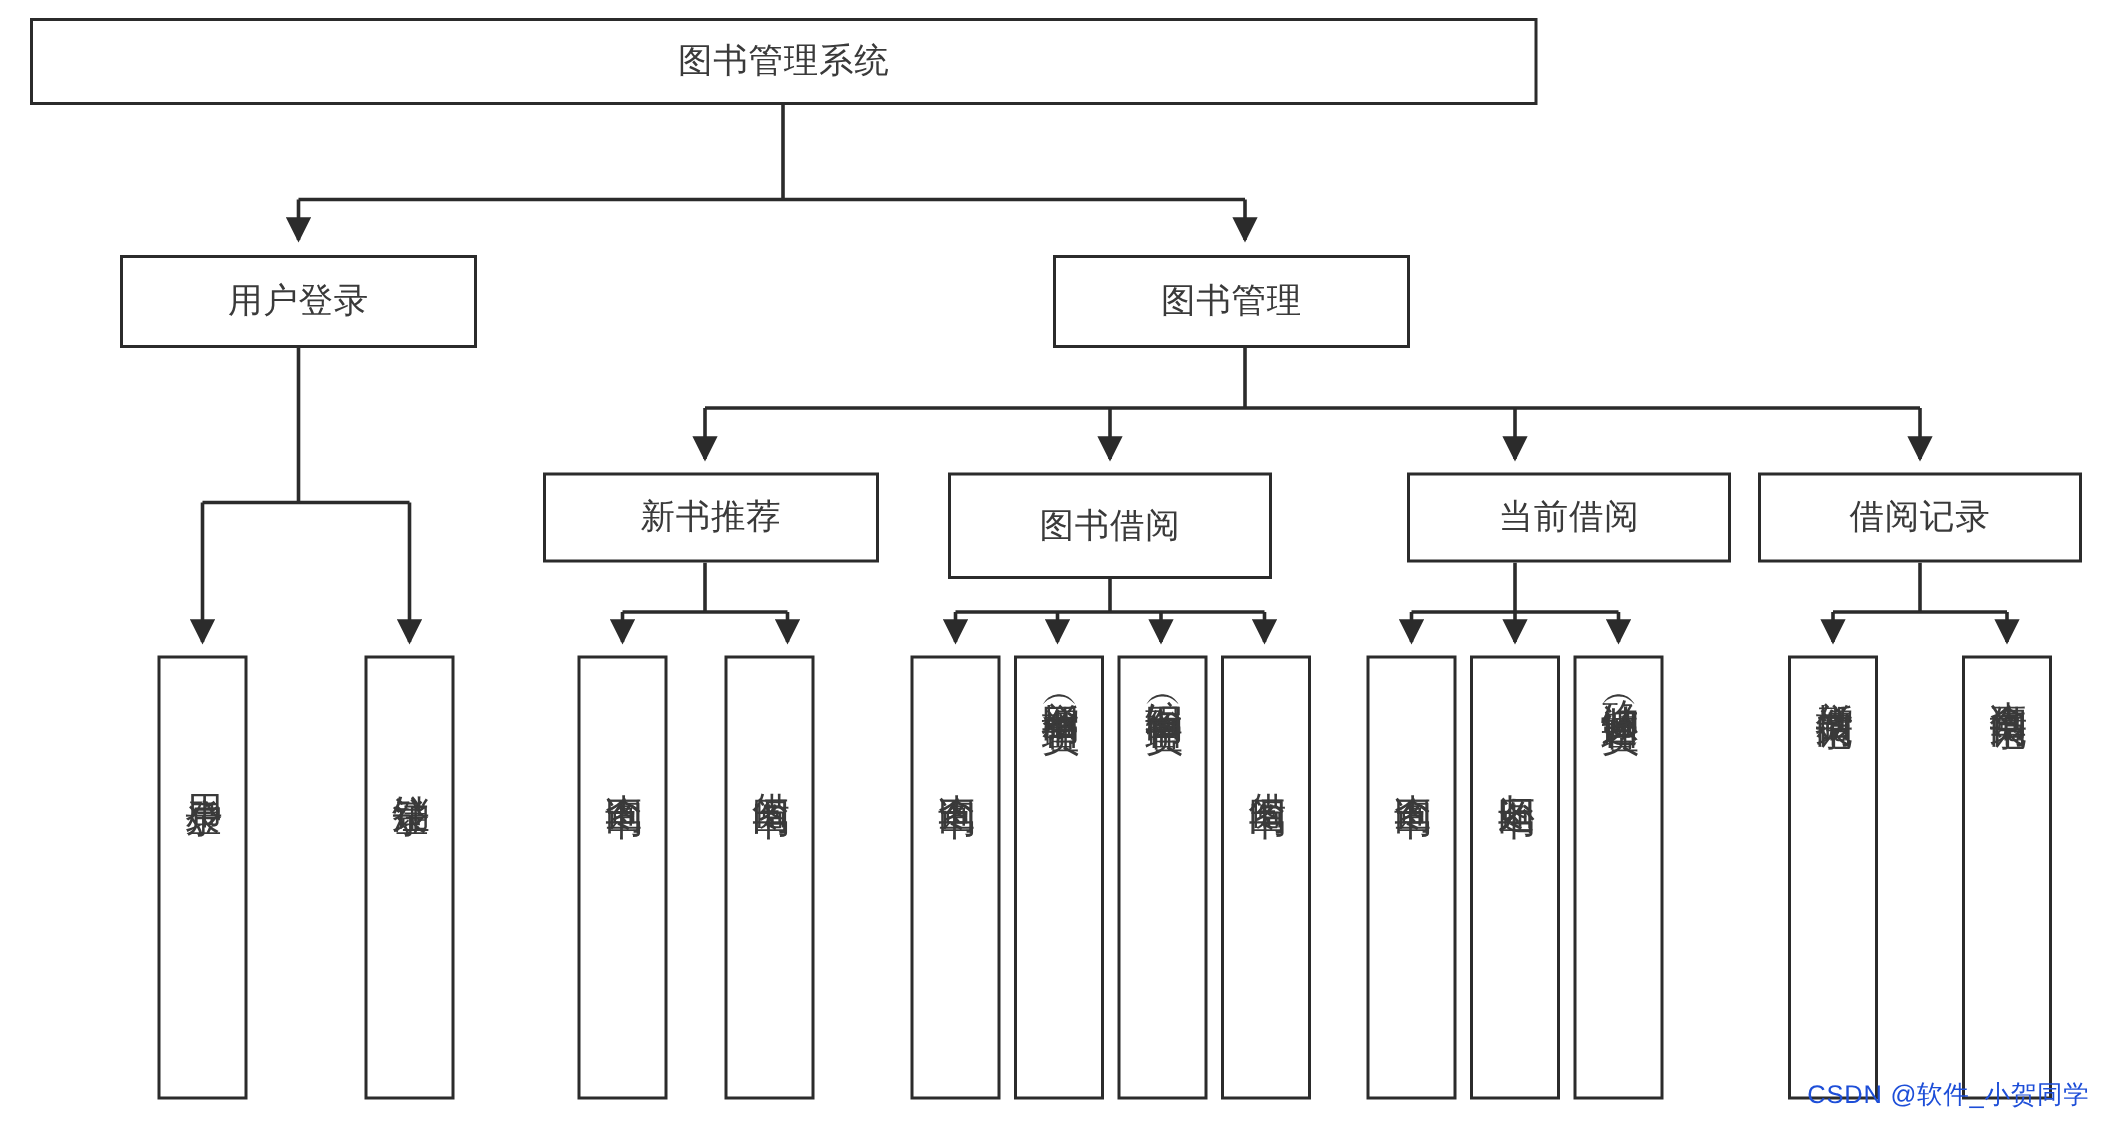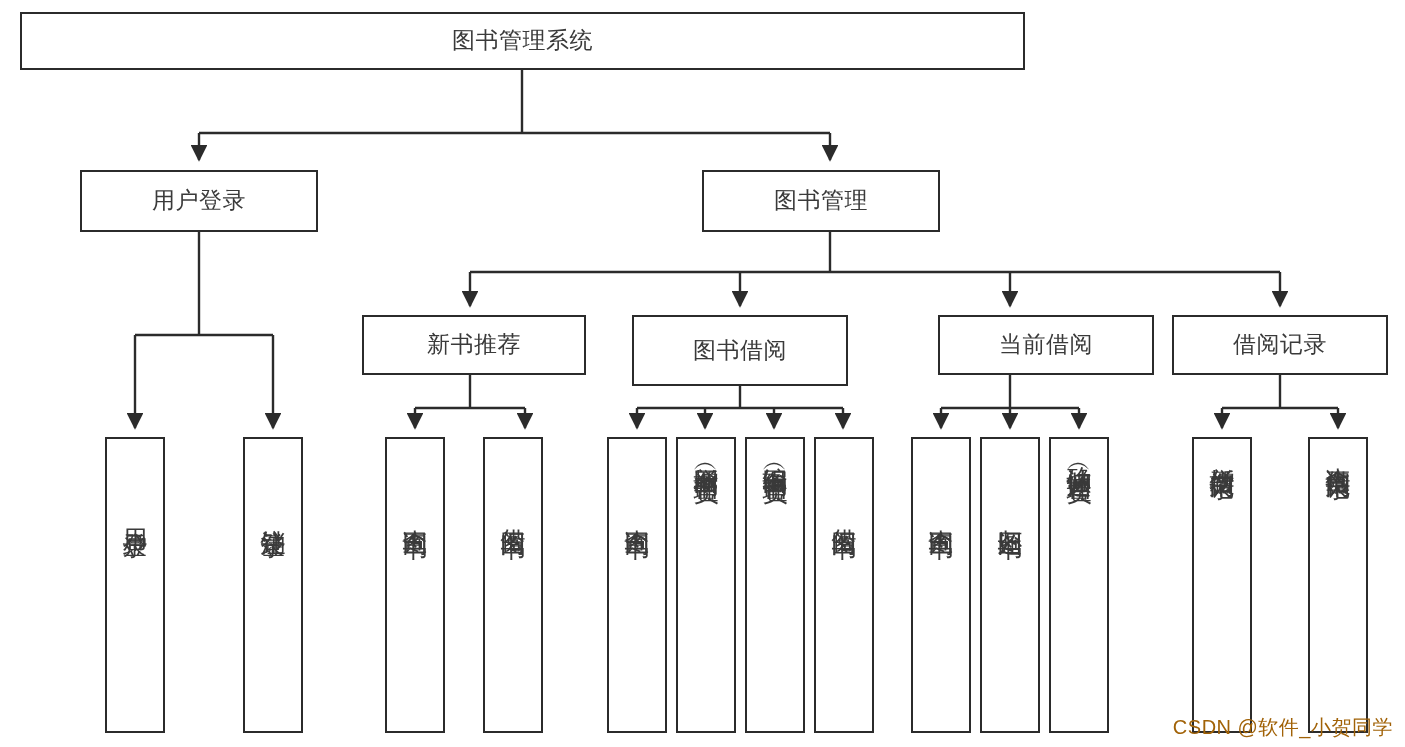--- a/index.html
+++ b/index.html
@@ -64,22 +64,22 @@
   .node.vertical.mid .node-label {
     margin-top: 62px;
   }
   .node.vertical.tall .node-label {
     margin-top: 0px;
   }
   #watermark {
     position: absolute;
     right: 12px;
     bottom: 6px;
-    font-size: 20px;
-    color: #a16207;
+    font-size: 17px;
+    color: #1d4ed8;
     letter-spacing: 0.5px;
     z-index: 5;
     white-space: nowrap;
   }
 </style>
 </head>
 <body>
 
 <div id="diagram-root">
 

